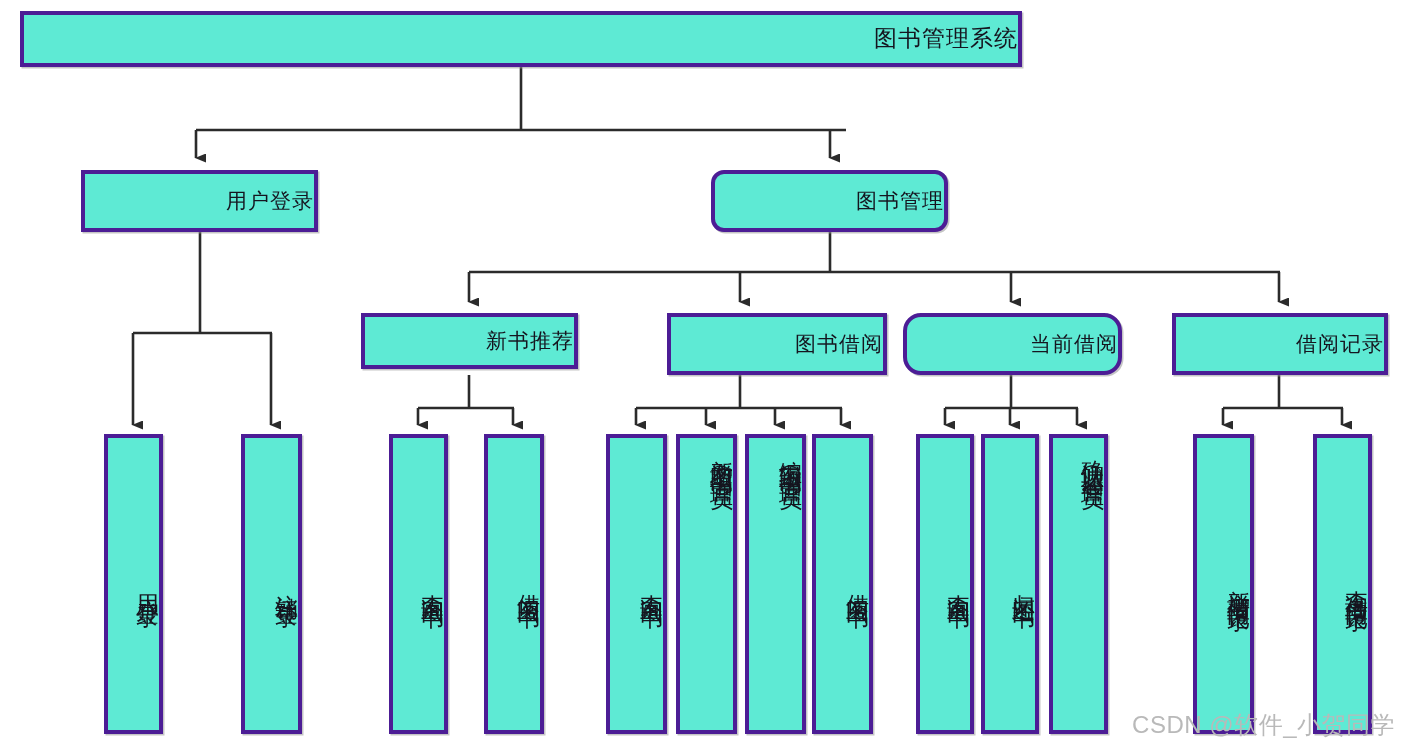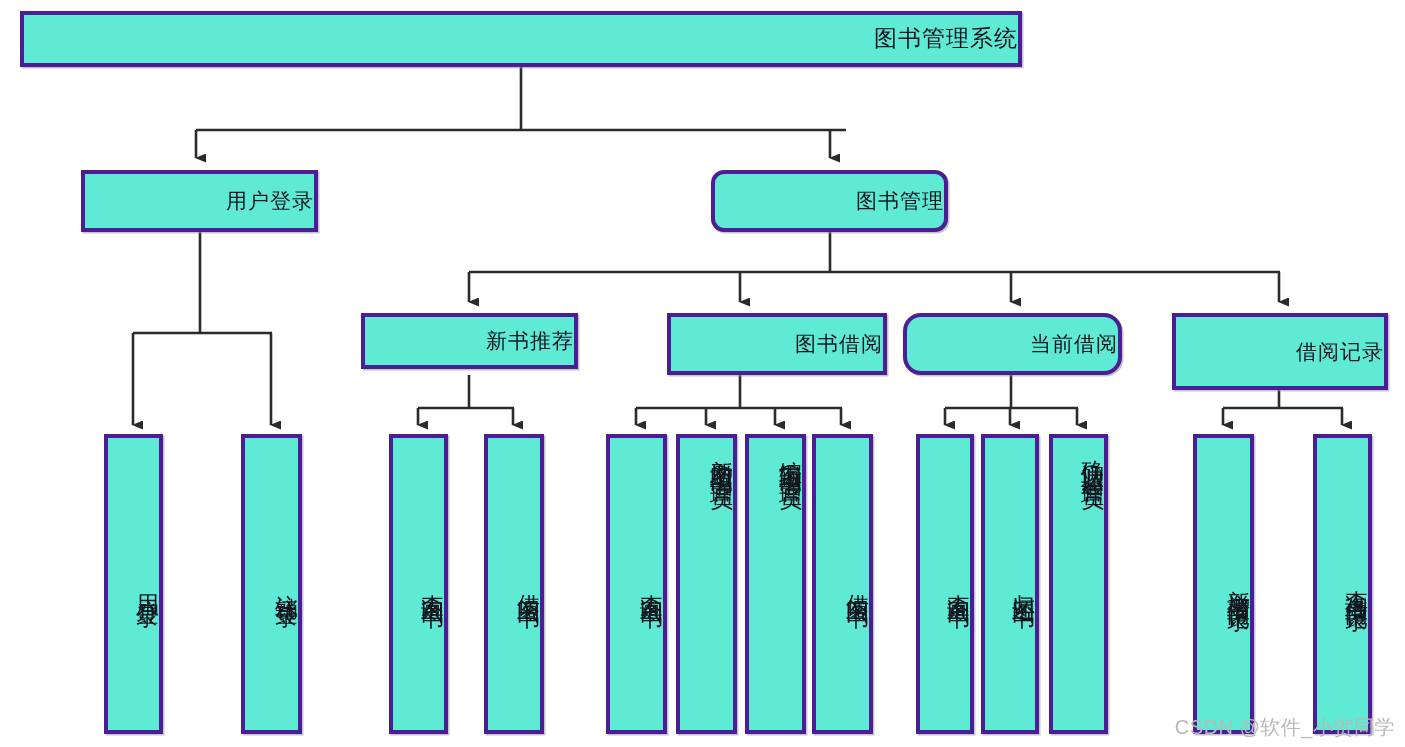--- a/index.html
+++ b/index.html
@@ -74,21 +74,21 @@
     padding-top: 4px;
   }
   .node.leaf.mid-text {
     align-items: center;
     padding-top: 0;
   }
   .watermark {
     position: absolute;
     right: 10px;
     bottom: 6px;
-    font-size: 20px;
+    font-size: 24px;
     color: #b9b9b9;
     letter-spacing: 0.5px;
     white-space: nowrap;
     z-index: 5;
     font-family: "Liberation Sans", "DejaVu Sans", sans-serif;
   }
 </style>
 </head>
 <body>
 
@@ -157,21 +157,21 @@
 
   <div class="node level-2" style="left:361px; top:313px; width:217px; height:56px;">
     <span class="node-label">新书推荐</span>
   </div>
   <div class="node level-2" style="left:631px; top:313px; width:220px; height:62px;margin-left:36px;">
     <span class="node-label">图书借阅</span>
   </div>
   <div class="node level-2" style="left:903px; top:313px; width:219px; height:62px;border-radius:18px;">
     <span class="node-label">当前借阅</span>
   </div>
-  <div class="node level-2" style="left:1172px; top:313px; width:216px; height:77px;">
+  <div class="node level-2" style="left:1172px; top:313px; width:216px; height:62px;">
     <span class="node-label">借阅记录</span>
   </div>
 
   <div class="node leaf mid-text" style="left:104px; top:434px; width:59px; height:300px;">
     <span class="node-label">用户登录</span>
   </div>
   <div class="node leaf mid-text" style="left:241px; top:434px; width:61px; height:300px;">
     <span class="node-label">注销登录</span>
   </div>
 

